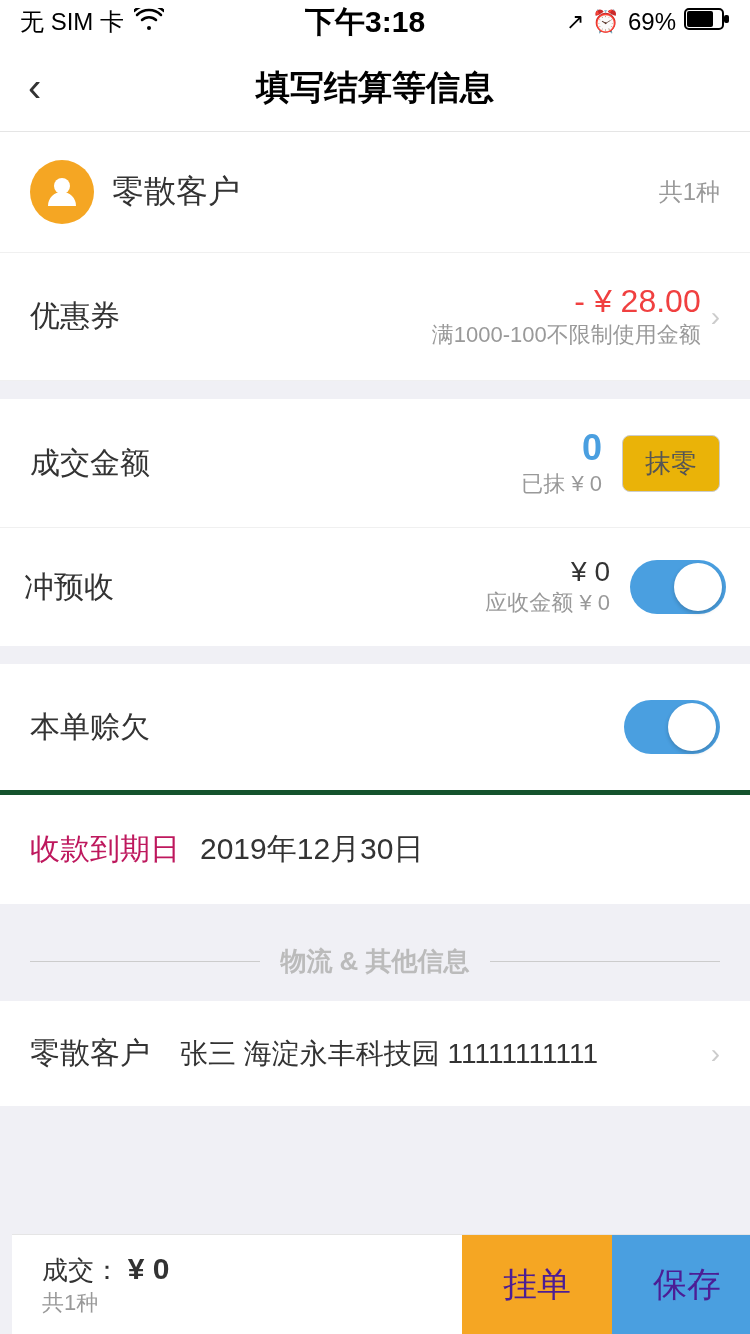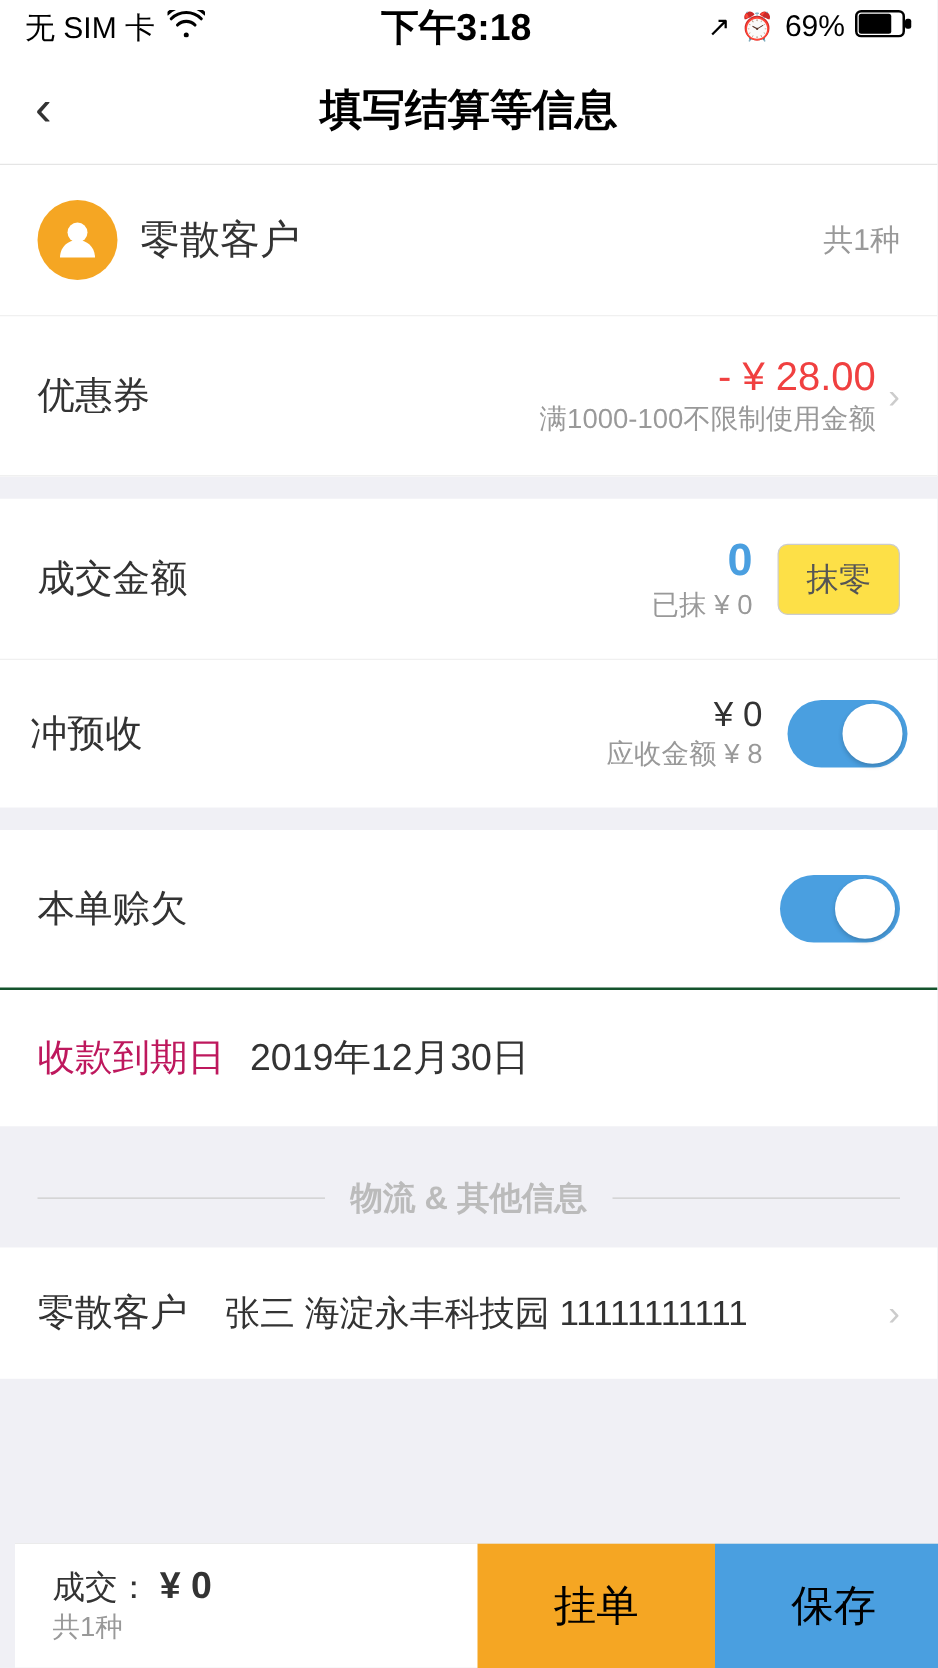--- a/index.html
+++ b/index.html
@@ -174,21 +174,21 @@
     .amount-sub {
       font-size: 22px;
       color: #999;
     }
     .round-btn {
       border: 1px solid #ccc;
       border-radius: 8px;
       padding: 10px 22px;
       font-size: 26px;
       color: #555;
-      background: #fde047;
+      background: #eab308;
       cursor: pointer;
     }
 
     
     .prepay-row {
       padding: 28px 24px;
       display: flex;
       align-items: center;
       justify-content: space-between;
     }
@@ -233,21 +233,21 @@
     
     .debt-section {
       background: #fff;
       margin-bottom: 18px;
     }
     .debt-row {
       padding: 36px 30px;
       display: flex;
       align-items: center;
       justify-content: space-between;
-      border-bottom: 2px solid #14532d;
+      border-bottom: 5px solid #14532d;
     }
     .debt-label {
       font-size: 30px;
       color: #333;
     }
 
     
     .duedate-row {
       padding: 34px 30px;
       display: flex;
@@ -329,27 +329,27 @@
     .bottom-deal-amount {
       font-size: 30px;
       font-weight: 600;
       color: #333;
     }
     .bottom-count {
       font-size: 22px;
       color: #999;
     }
     .bottom-btn {
-      width: 190px;
+      width: 150px;
       height: 100px;
       display: flex;
       align-items: center;
       justify-content: center;
       font-size: 34px;
-      color: #000000;
+      color: #4c1d95;
       cursor: pointer;
       font-weight: 500;
     }
     .btn-pending {
       background: #f5a623;
     }
     .btn-save {
       background: #4a9fe0;
     }
   </style>
@@ -429,21 +429,21 @@
         </div>
         <button class="round-btn">抹零</button>
       </div>
     </div>
 
     <div class="prepay-row">
       <span class="amount-label">冲预收</span>
       <div class="prepay-right">
         <div class="prepay-value-container">
           <div class="prepay-amount">¥ 0</div>
-          <div class="prepay-sub">应收金额 ¥ 8</div>
+          <div class="prepay-sub">应收金额 ¥ 0</div>
         </div>
         <div class="toggle-switch">
           <div class="toggle-knob"></div>
         </div>
       </div>
     </div>
   </div>
 
   <div class="debt-section">
     <div class="debt-row">

